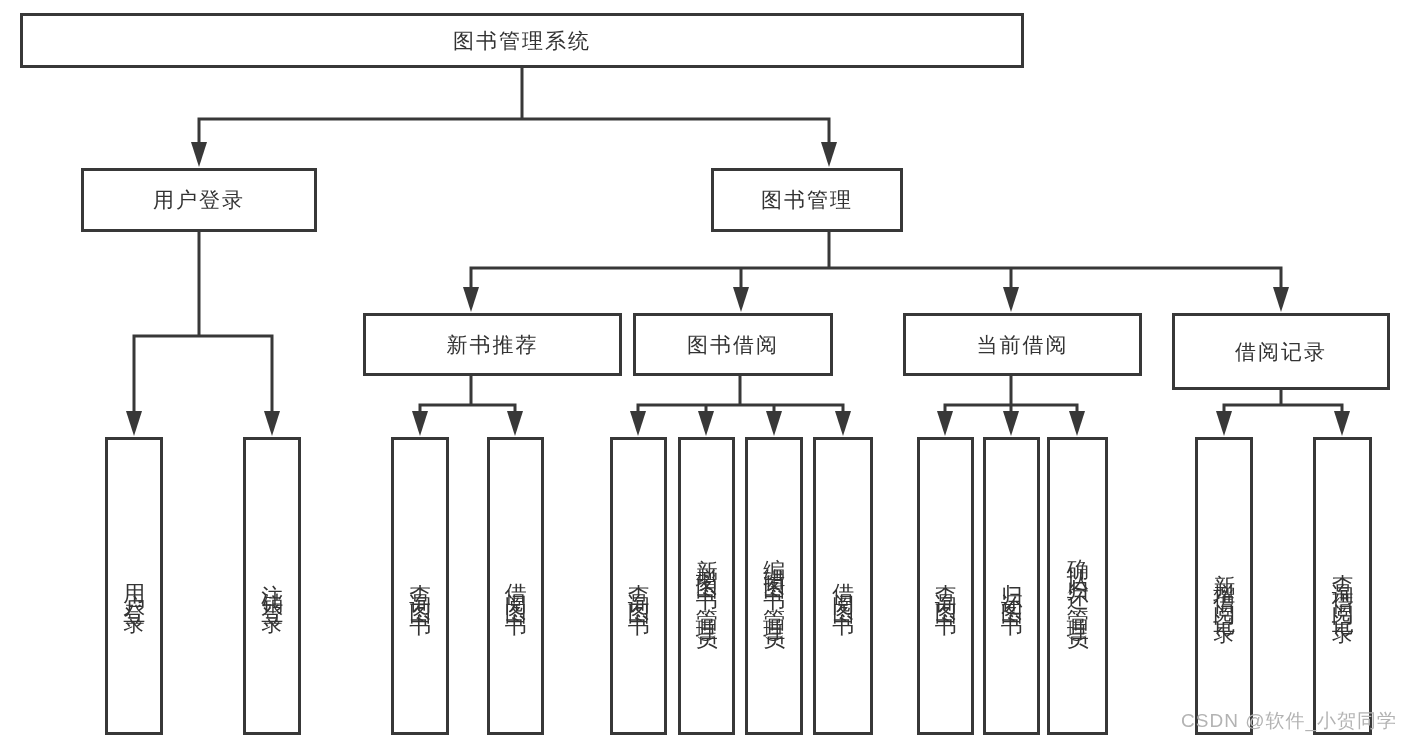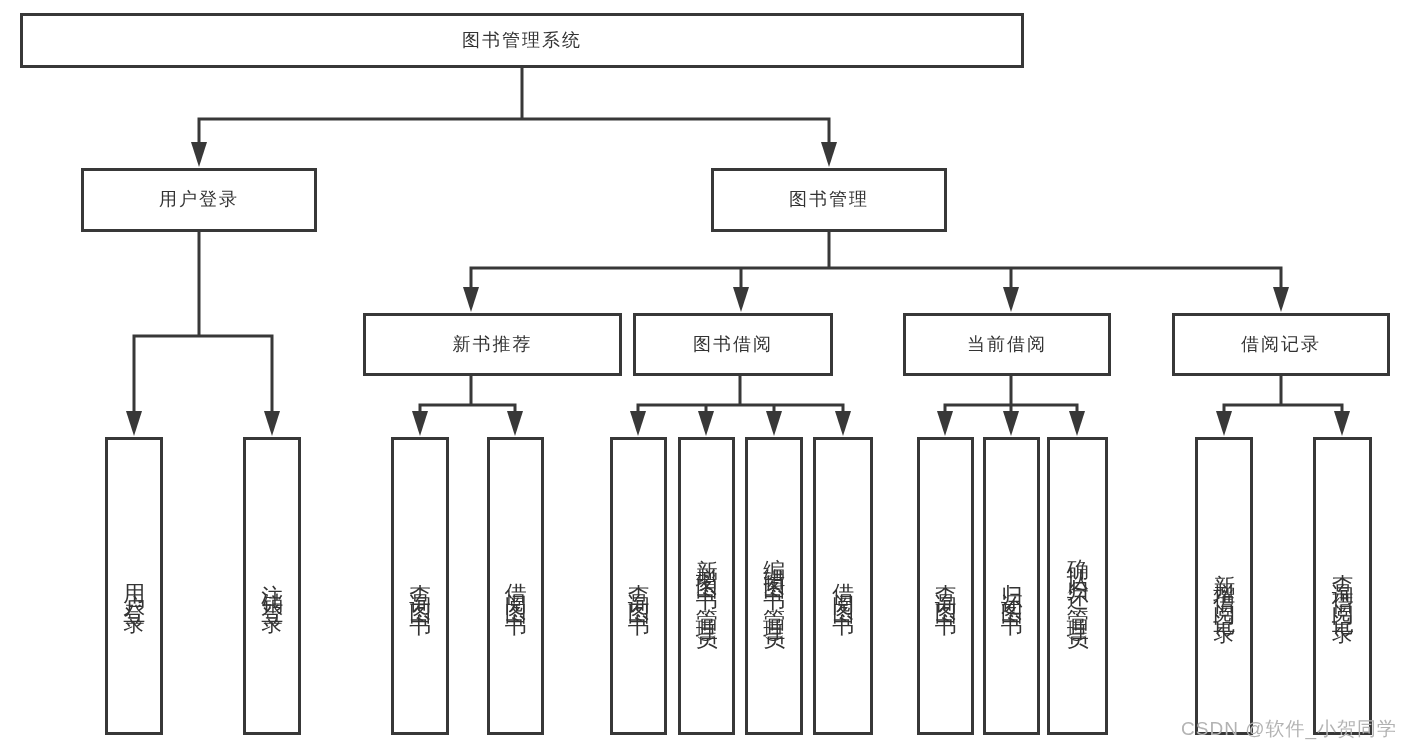--- a/index.html
+++ b/index.html
@@ -19,37 +19,37 @@
   }
   .node {
     position: absolute;
     box-sizing: border-box;
     border: 3px solid #383838;
     background: #ffffff;
     display: flex;
     align-items: center;
     justify-content: center;
     color: #333333;
-    font-size: 18px;
+    font-size: 21px;
     letter-spacing: 2px;
     text-align: center;
     line-height: 1.2;
     white-space: nowrap;
   }
   .node.leaf {
     writing-mode: vertical-rl;
     text-orientation: mixed;
     font-size: 22px;
     letter-spacing: 10px;
     white-space: normal;
   }
   .watermark {
     position: absolute;
     right: 8px;
-    bottom: 5px;
+    bottom: 13px;
     font-size: 19px;
     color: #b3b3b3;
     letter-spacing: 1px;
     z-index: 5;
   }
 </style>
 </head>
 <body>
 
 <div class="canvas">
@@ -86,26 +86,26 @@
       <use href="#ah" transform="translate(1011,436)"></use>
       <use href="#ah" transform="translate(1077,436)"></use>
       <use href="#ah" transform="translate(1224,436)"></use>
       <use href="#ah" transform="translate(1342,436)"></use>
     </g>
   </svg>
 
   <div class="node" style="left:20px; top:13px; width:1004px; height:55px;">图书管理系统</div>
 
   <div class="node" style="left:81px; top:168px; width:236px; height:64px;">用户登录</div>
-  <div class="node" style="left:711px; top:168px; width:236px; height:64px;">图书管理</div>
+  <div class="node" style="left:711px; top:168px; width:192px; height:64px;">图书管理</div>
 
   <div class="node" style="left:363px; top:313px; width:259px; height:63px;">新书推荐</div>
   <div class="node" style="left:633px; top:313px; width:200px; height:63px;">图书借阅</div>
-  <div class="node" style="left:903px; top:313px; width:208px; height:63px;">当前借阅</div>
-  <div class="node" style="left:1172px; top:313px; width:218px; height:63px;">借阅记录</div>
+  <div class="node" style="left:903px; top:313px; width:239px; height:63px;">当前借阅</div>
+  <div class="node" style="left:1172px; top:313px; width:218px; height:77px;">借阅记录</div>
 
   <div class="node leaf" style="left:105px; top:437px; width:58px; height:298px;">用户登录</div>
   <div class="node leaf" style="left:243px; top:437px; width:58px; height:298px;">注销登录</div>
 
   <div class="node leaf" style="left:391px; top:437px; width:58px; height:298px;">查询图书</div>
   <div class="node leaf" style="left:487px; top:437px; width:57px; height:298px;">借阅图书</div>
 
   <div class="node leaf" style="left:610px; top:437px; width:57px; height:298px;">查询图书</div>
   <div class="node leaf" style="left:678px; top:437px; width:57px; height:298px;">新增图书（管理员）</div>
   <div class="node leaf" style="left:745px; top:437px; width:58px; height:298px;">编辑图书（管理员）</div>

